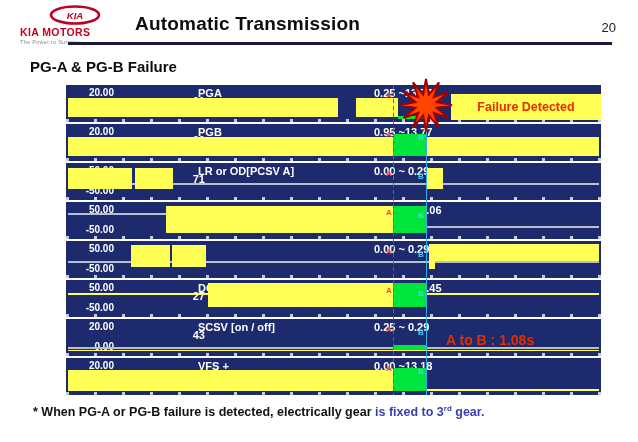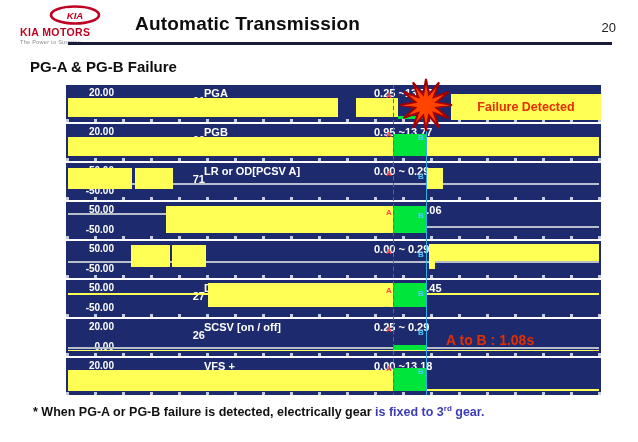--- a/index.html
+++ b/index.html
@@ -19,21 +19,21 @@
   
   #chart{position:absolute;left:30px;top:85px;width:535px;height:310px;margin-left:36px;}
   .row{position:absolute;left:0;width:535px;height:37px;background:#1d2a6e;overflow:hidden;}
   .row::after{content:"";position:absolute;left:0;right:0;bottom:0;height:3px;
     background:repeating-linear-gradient(90deg, rgba(215,222,233,.9) 0 3px, transparent 3px 28px);}
   .scale-top,.scale-bottom{position:absolute;left:2px;width:46px;text-align:right;
     color:#fff;font-weight:bold;font-size:10px;z-index:1;}
   .scale-top{top:2px;}
   .scale-bottom{bottom:4px;}
   .ch-id{position:absolute;left:121px;top:10px;width:18px;text-align:right;color:#fff;font-weight:bold;font-size:11px;z-index:1;}
-  .ch-name{position:absolute;left:138px;top:2px;color:#fff;font-weight:bold;font-size:11px;white-space:nowrap;z-index:1;}
+  .ch-name{position:absolute;left:132px;top:2px;color:#fff;font-weight:bold;font-size:11px;white-space:nowrap;z-index:1;}
   .ch-range{position:absolute;left:308px;top:2px;color:#fff;font-weight:bold;font-size:11px;white-space:nowrap;z-index:1;}
   .trace-rect{position:absolute;z-index:2;}
   .mark-a,.mark-b{position:absolute;font-size:8px;font-weight:bold;z-index:3;}
   .mark-a{left:320px;top:6px;color:#ff4545;}
   .mark-b{left:352px;top:9px;color:#49ccff;}
   .cursor{position:absolute;top:0;height:310px;width:1px;z-index:4;}
   .cursor-a{background:repeating-linear-gradient(180deg,#e03030 0 4px, rgba(224,48,48,.15) 4px 7px);}
   .cursor-b{background:#35b0e0;}
   .failure-box{position:absolute;z-index:5;background:#ffff55;color:#e52e00;
     font-weight:bold;font-size:12.5px;display:flex;align-items:center;justify-content:center;text-align:right;}
@@ -131,21 +131,21 @@
       <div class="trace-rect" style="left: 2px; top: 13px; width: 140px; height: 2px; background: rgb(255, 255, 85);"></div>
       <div class="trace-rect" style="left: 142px; top: 3px; width: 185px; height: 24px; background: rgb(255, 255, 85);"></div>
       <div class="trace-rect" style="left: 327px; top: 3px; width: 33px; height: 24px; background: rgb(0, 229, 60);"></div>
       <div class="trace-rect" style="left: 360px; top: 13px; width: 173px; height: 2px; background: rgb(255, 255, 85);"></div>
       <div class="mark-a">A</div>
       <div class="mark-b">B</div>
     </div>
     <div class="row" style="top: 234px; background: rgb(29, 42, 110);">
       <div class="scale-top">20.00</div>
       <div class="scale-bottom">0.00</div>
-      <div class="ch-id">26</div>
+      <div class="ch-id">43</div>
       <div class="ch-name">SCSV [on / off]</div>
       <div class="ch-range">0.25 ~ 0.29</div>
       <div class="trace-rect" style="left: 2px; top: 28px; width: 531px; height: 2px; background: rgb(185, 191, 202);"></div>
       <div class="trace-rect" style="left: 2px; top: 31px; width: 531px; height: 1px; background: rgb(255, 255, 85);"></div>
       <div class="trace-rect" style="left: 327px; top: 26px; width: 33px; height: 5px; background: rgb(0, 229, 60);"></div>
       <div class="mark-a">A</div>
       <div class="mark-b">B</div>
     </div>
     <div class="row" style="top: 273px; background: rgb(29, 42, 110);">
       <div class="scale-top">20.00</div>

